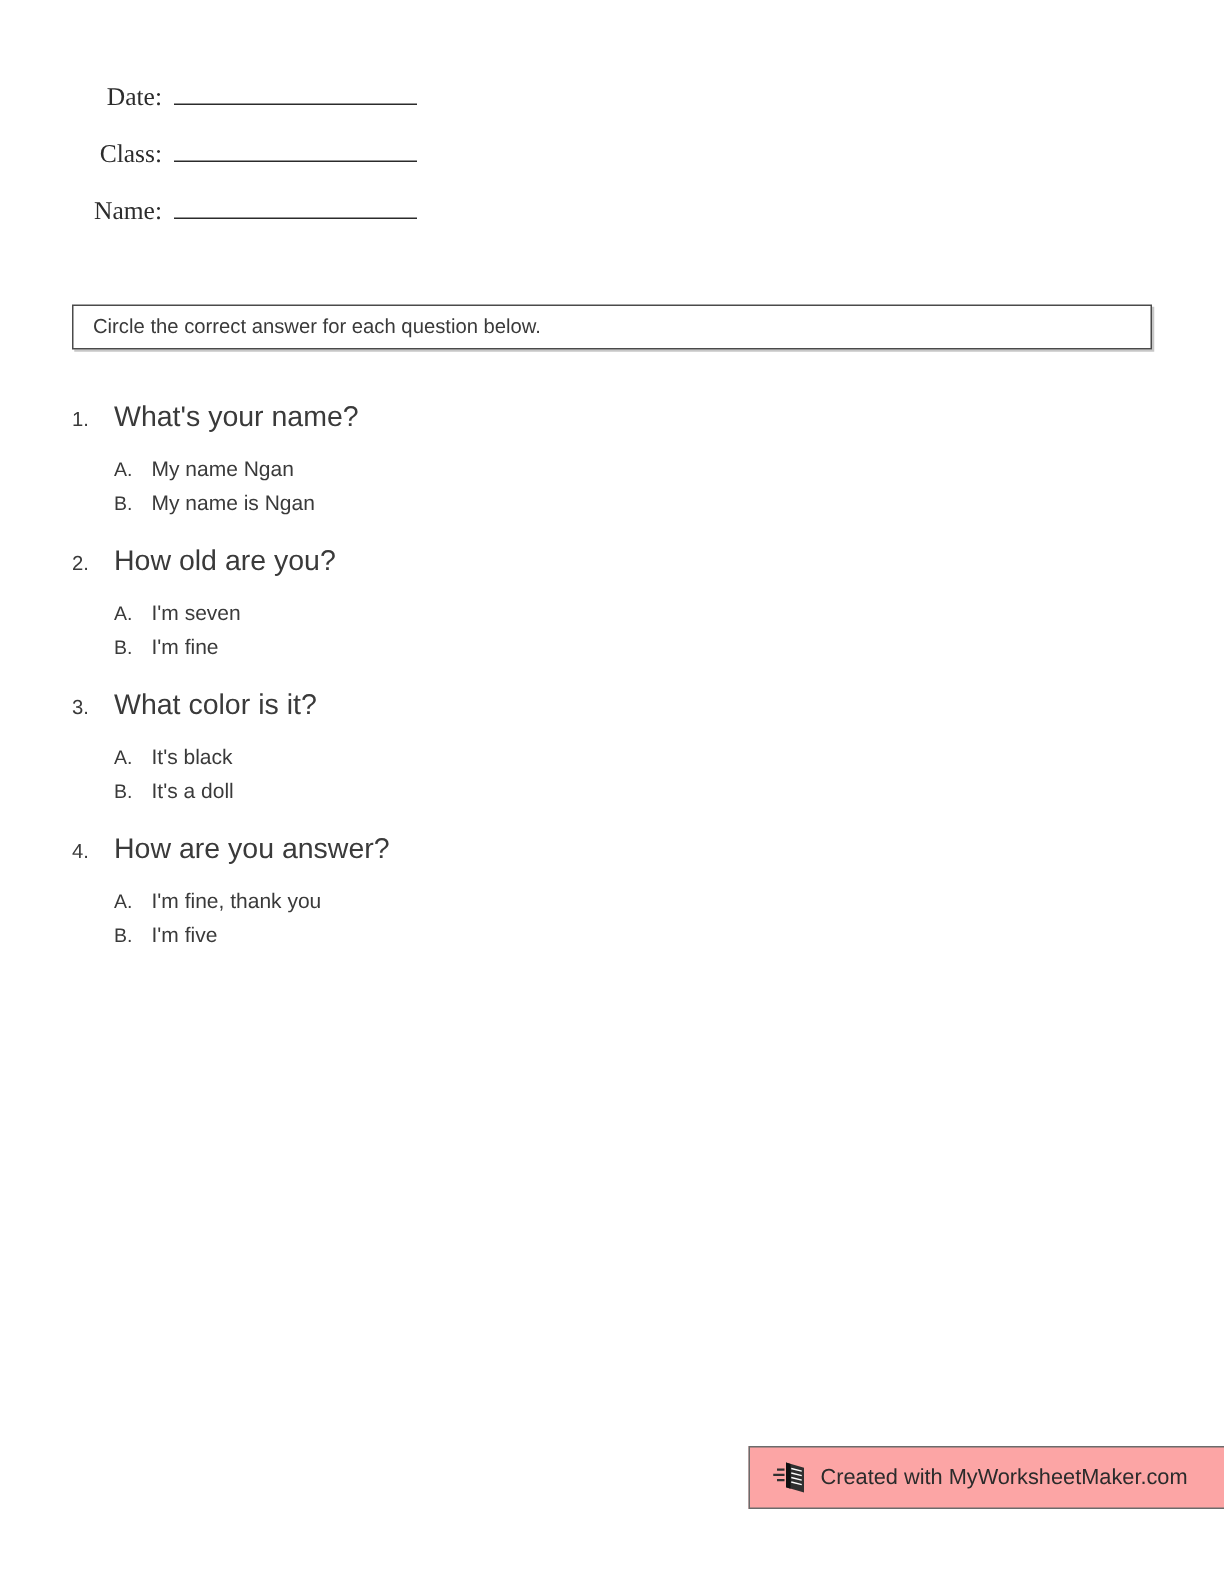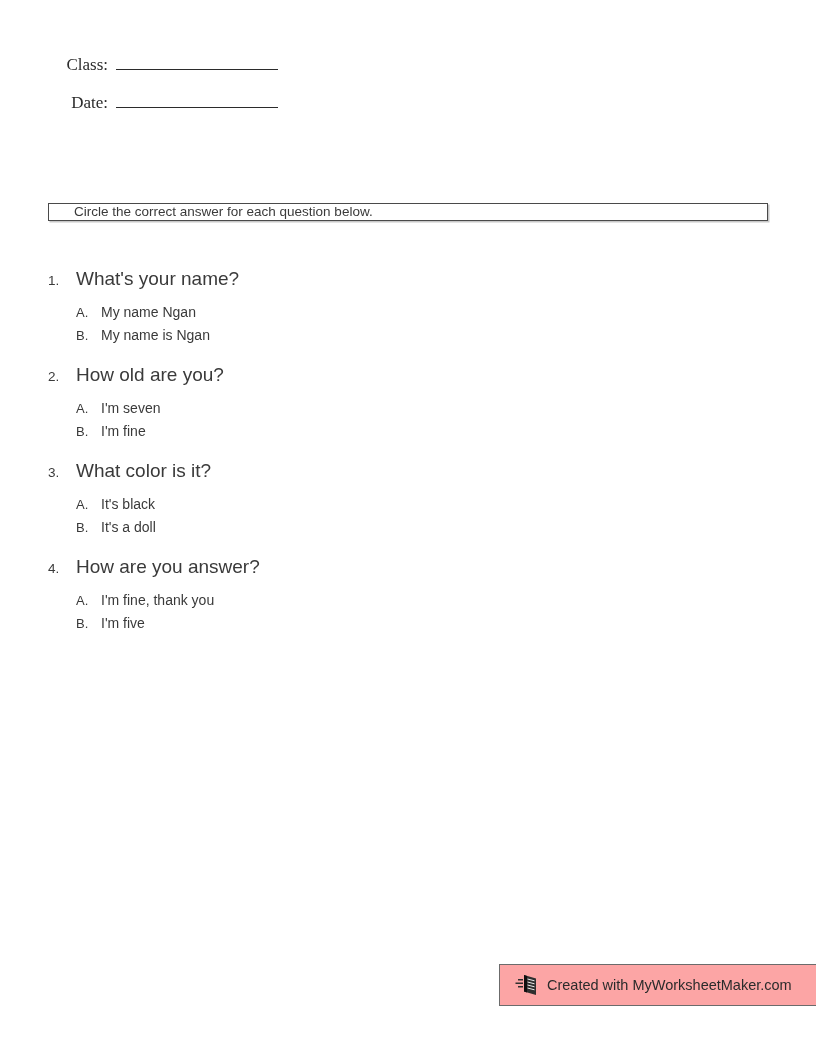--- a/index.html
+++ b/index.html
@@ -66,28 +66,28 @@
     border-bottom: 1.6px solid #2b2b2b;
     height: 17px;
   }
 
   
   .instruction-box {
     position: absolute;
     left: 48px;
     top: 203px;
     width: 720px;
-    height: 18px;
+    height: 30px;
     box-sizing: border-box;
     border: 1px solid #4a4a4a;
     background: #ffffff;
     box-shadow: 1.5px 1.5px 0 rgba(0,0,0,0.22);
     display: flex;
     align-items: center;
-    padding: 0 25px;
+    padding: 0 13px;
   }
   .instruction-text {
     font-size: 13.5px;
     color: #3a3a3a;
     line-height: 1;
   }
 
   
   .questions {
     position: absolute;
@@ -159,25 +159,29 @@
 </style>
 </head>
 <body>
 
 <div class="page">
 
   <div class="header">
 
     <div class="meta">
       <div class="meta-row">
+        <span class="meta-label">Date:</span>
+        <span class="meta-line"></span>
+      </div>
+      <div class="meta-row">
         <span class="meta-label">Class:</span>
         <span class="meta-line"></span>
       </div>
       <div class="meta-row">
-        <span class="meta-label">Date:</span>
+        <span class="meta-label">Name:</span>
         <span class="meta-line"></span>
       </div>
     </div>
   </div>
 
   <div class="instruction-box">
     <span class="instruction-text">Circle the correct answer for each question below.</span>
   </div>
 
   <div class="questions">

